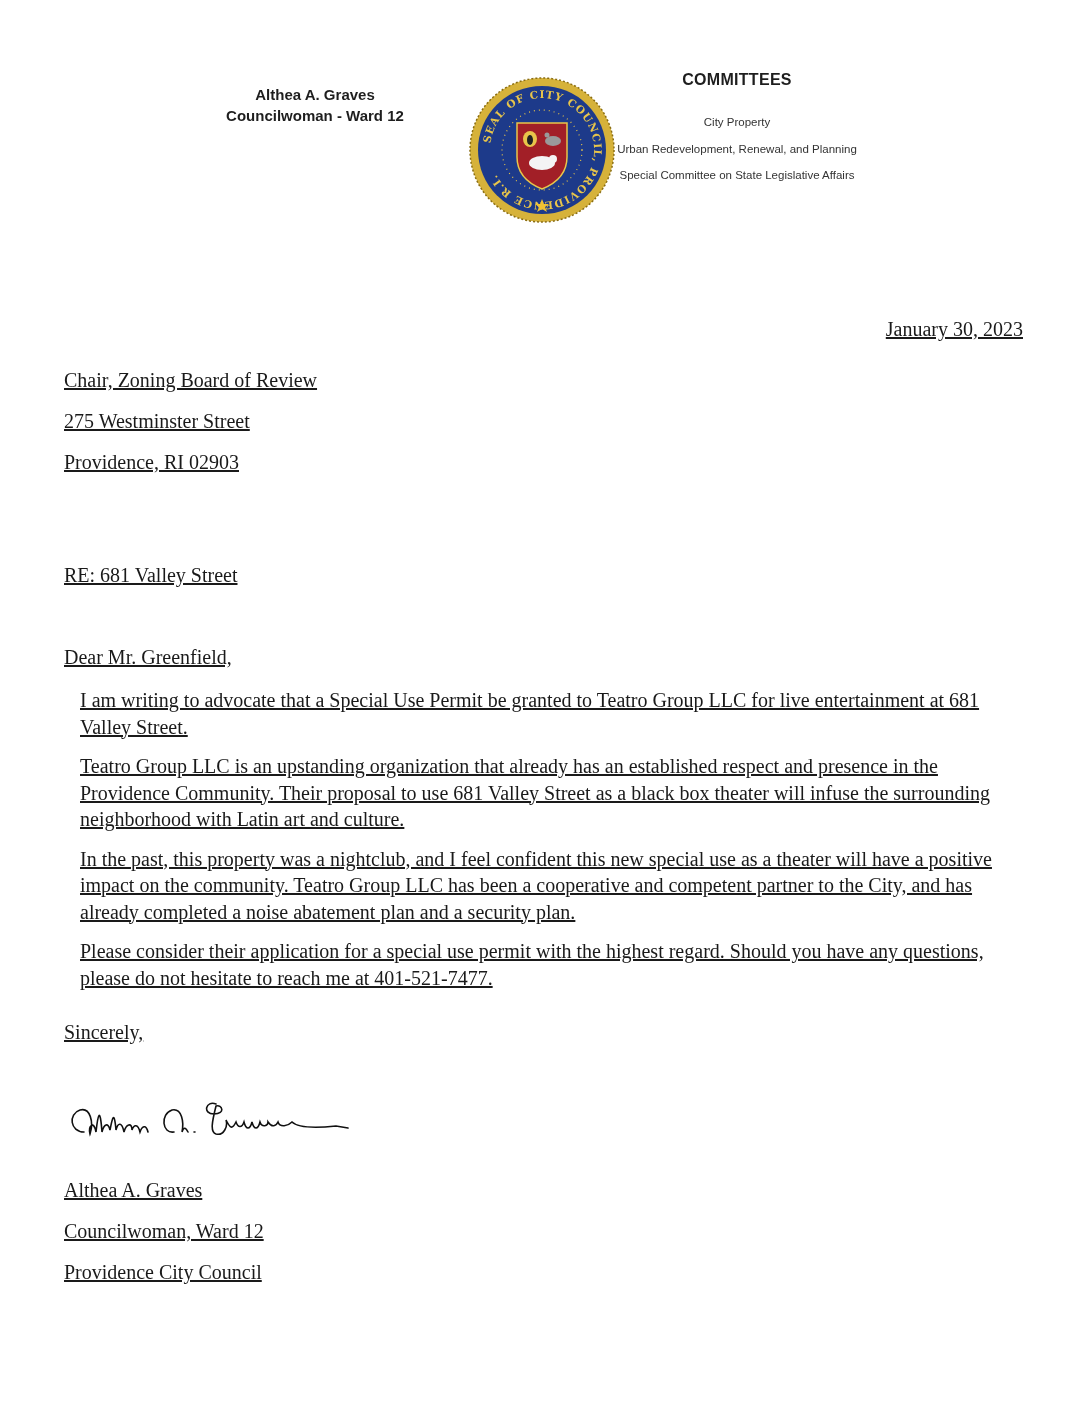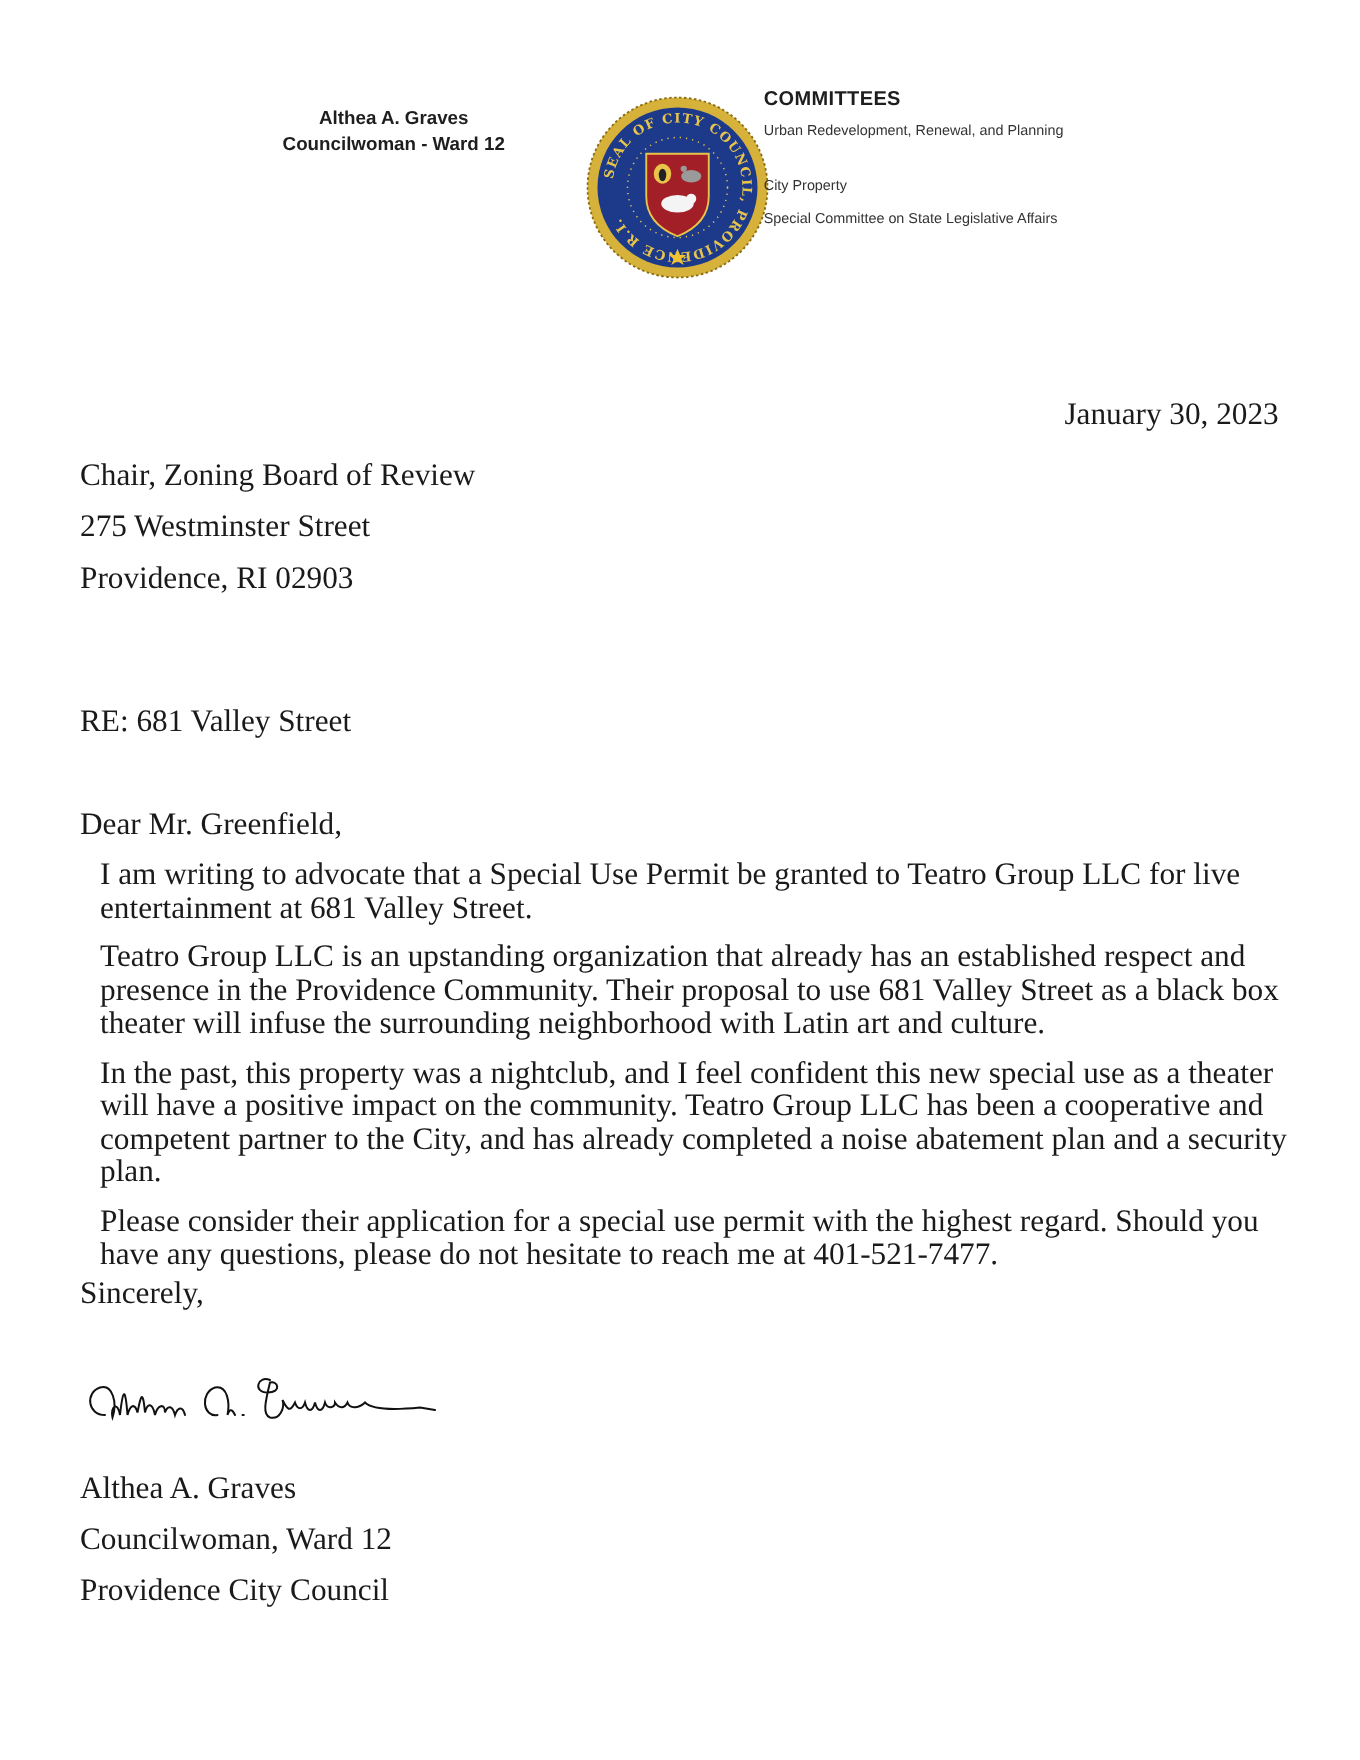--- a/index.html
+++ b/index.html
@@ -6,26 +6,26 @@
   body { width: 1088px; height: 1408px; position: relative; overflow: hidden; color: #1a1a1a; }
   .sans { font-family: "Liberation Sans", "DejaVu Sans", sans-serif; }
   .serif { font-family: "Liberation Serif", "DejaVu Serif", serif; }
 
   #hdr-left { position: absolute; left: 195px; top: 84px; width: 240px; text-align: center; }
   #hdr-left .name, #hdr-left .title { font-weight: bold; font-size: 15px; line-height: 21px; color: #1e1e1e; }
   #hdr-left .addr { margin-top: 27px; font-size: 9px; line-height: 13.5px; color: #3a3a3a; letter-spacing: 0.1px; }
 
   #seal { position: absolute; left: 469px; top: 77px; width: 146px; height: 146px; }
 
-  #hdr-right { position: absolute; left: 611px; top: 68px; width: 290px; }
+  #hdr-right { position: absolute; left: 592px; top: 68px; width: 290px; text-align: center; }
   #hdr-right .h { font-weight: bold; font-size: 16px; line-height: 24px; color: #1e1e1e; letter-spacing: 0.3px; }
   #hdr-right .c { font-size: 11.5px; line-height: 26.5px; color: #333; }
   #hdr-right .c.first { margin-top: 17px; }
 
-  .body-text { font-size: 25px; color: #1a1a1a; }
+  .body-text { font-size: 20px; color: #1a1a1a; text-decoration: underline; }
   #date { position: absolute; right: 65px; top: 318px; }
   #recipient { position: absolute; left: 64px; top: 360px; line-height: 41px; }
   #re { position: absolute; left: 64px; top: 564px; }
   #salutation { position: absolute; left: 64px; top: 646px; }
   #content { position: absolute; left: 64px; top: 687px; width: 966px; }
   #content p { margin: 0 0 13px 16px; line-height: 26.5px; }
   #closing { position: absolute; left: 64px; top: 1021px; }
   #signature { position: absolute; left: 66px; top: 1092px; width: 290px; height: 60px; }
   #signer { position: absolute; left: 64px; top: 1170px; line-height: 41px; }
 </style>
@@ -53,22 +53,22 @@
   <ellipse cx="61" cy="63" rx="3" ry="5" fill="#222"></ellipse>
   <ellipse cx="84" cy="64" rx="8" ry="5" fill="#9a9a9a"></ellipse>
   <circle cx="78" cy="58" r="2.5" fill="#9a9a9a"></circle>
   <ellipse cx="73" cy="86" rx="13" ry="7" fill="#f4f4f4"></ellipse>
   <circle cx="84" cy="82" r="4" fill="#f4f4f4"></circle>
   <polygon points="73,122 75,127 80,127 76,130 78,135 73,132 68,135 70,130 66,127 71,127" fill="#f1c232"></polygon>
 </svg>
 
 <div id="hdr-right" class="sans">
   <div class="h">COMMITTEES</div>
+  <div class="c first">City Property</div>
   <div class="c">Urban Redevelopment, Renewal, and Planning</div>
-  <div class="c first">City Property</div>
   <div class="c">Special Committee on State Legislative Affairs</div>
 </div>
 
 <div id="date" class="serif body-text">January 30, 2023</div>
 
 <div id="recipient" class="serif body-text">
   <div>Chair, Zoning Board of Review</div>
   <div>275 Westminster Street</div>
   <div>Providence, RI 02903</div>
 </div>

